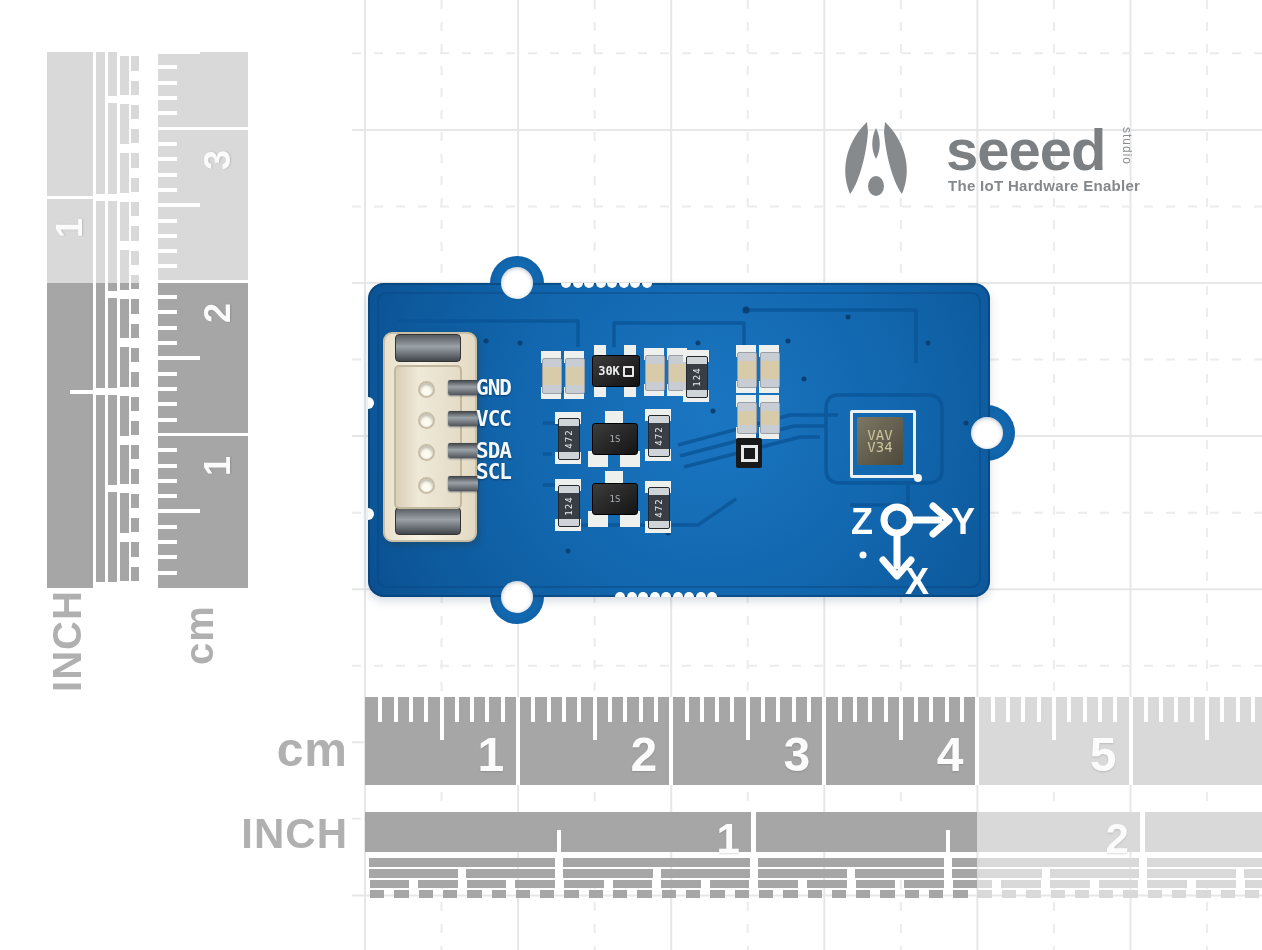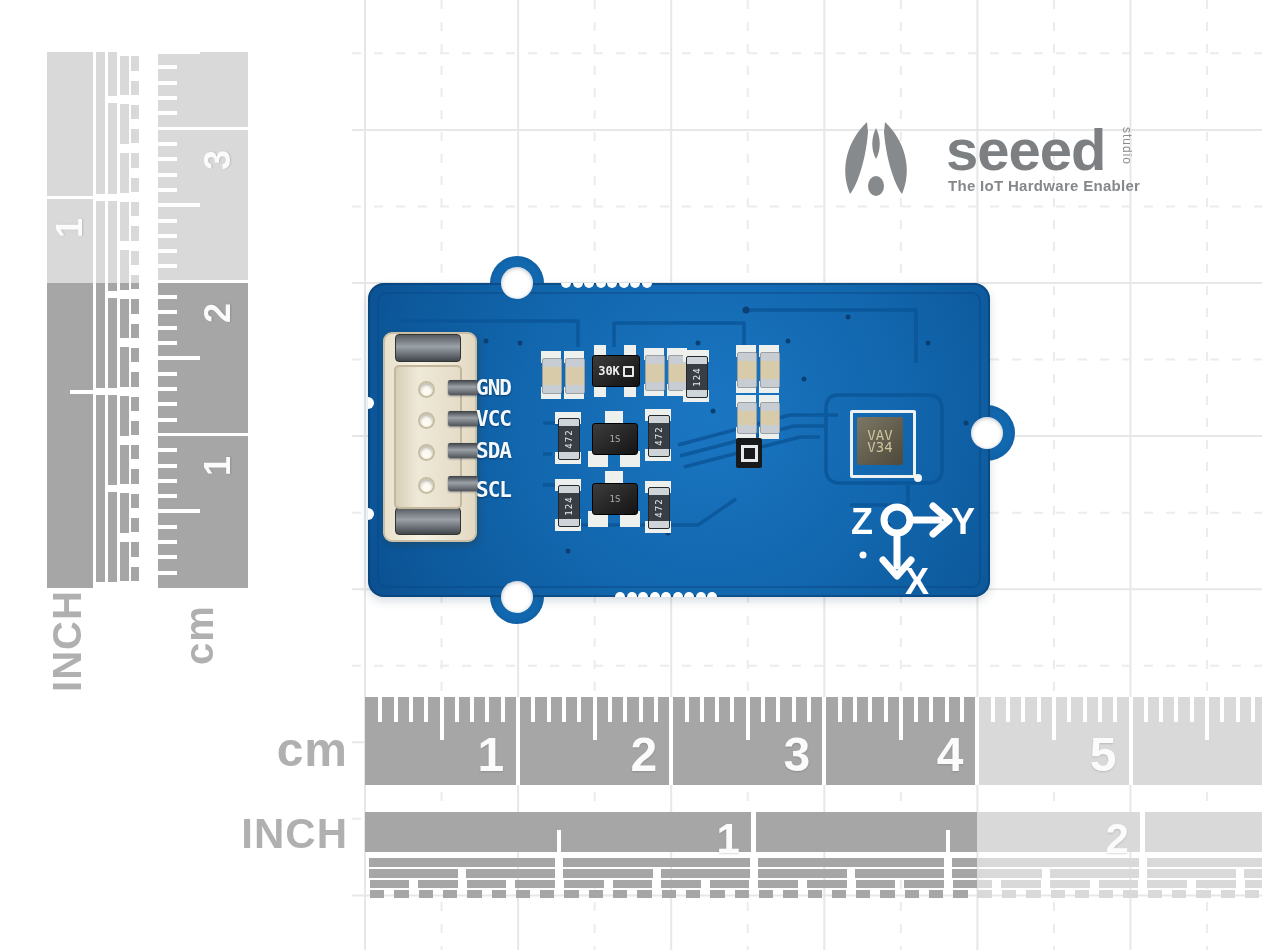--- a/index.html
+++ b/index.html
@@ -414,21 +414,21 @@
     <div class="pinhole" style="left:50px;top:129px;"></div>
     <div class="pinhole" style="left:50px;top:161px;"></div>
     <div class="pinhole" style="left:50px;top:194px;"></div>
     <div class="pin" style="left:80px;top:97px;"></div>
     <div class="pin" style="left:80px;top:128px;"></div>
     <div class="pin" style="left:80px;top:160px;"></div>
     <div class="pin" style="left:80px;top:193px;"></div>
     <div class="pinlbl" style="top:93px;">GND</div>
     <div class="pinlbl" style="top:124px;">VCC</div>
     <div class="pinlbl" style="top:156px;">SDA</div>
-    <div class="pinlbl" style="top:195px;">SCL</div>
+    <div class="pinlbl" style="top:177px;">SCL</div>
 
     <div id="smd">
         <div style="position: absolute; left: 173px; top: 68px; width: 20px; height: 12px; background: rgb(238, 240, 238);"></div>
         <div style="position: absolute; left: 173px; top: 104px; width: 20px; height: 12px; background: rgb(238, 240, 238);"></div>
         <div style="position: absolute; left: 174px; top: 75px; width: 18px; height: 34px; background: linear-gradient(rgb(199, 205, 210) 0px, rgb(199, 205, 210) 8px, rgb(216, 203, 169) 8px, rgb(216, 203, 169) calc(100% - 8px), rgb(199, 205, 210) 0px); border: 1px solid rgb(154, 160, 166); border-radius: 2px;"></div>
         <div style="position: absolute; left: 196px; top: 68px; width: 20px; height: 12px; background: rgb(238, 240, 238);"></div>
         <div style="position: absolute; left: 196px; top: 104px; width: 20px; height: 12px; background: rgb(238, 240, 238);"></div>
         <div style="position: absolute; left: 197px; top: 75px; width: 18px; height: 34px; background: linear-gradient(rgb(199, 205, 210) 0px, rgb(199, 205, 210) 8px, rgb(216, 203, 169) 8px, rgb(216, 203, 169) calc(100% - 8px), rgb(199, 205, 210) 0px); border: 1px solid rgb(154, 160, 166); border-radius: 2px;"></div>
         <div style="position: absolute; left: 276px; top: 65px; width: 20px; height: 12px; background: rgb(238, 240, 238);"></div>
         <div style="position: absolute; left: 276px; top: 101px; width: 20px; height: 12px; background: rgb(238, 240, 238);"></div>

